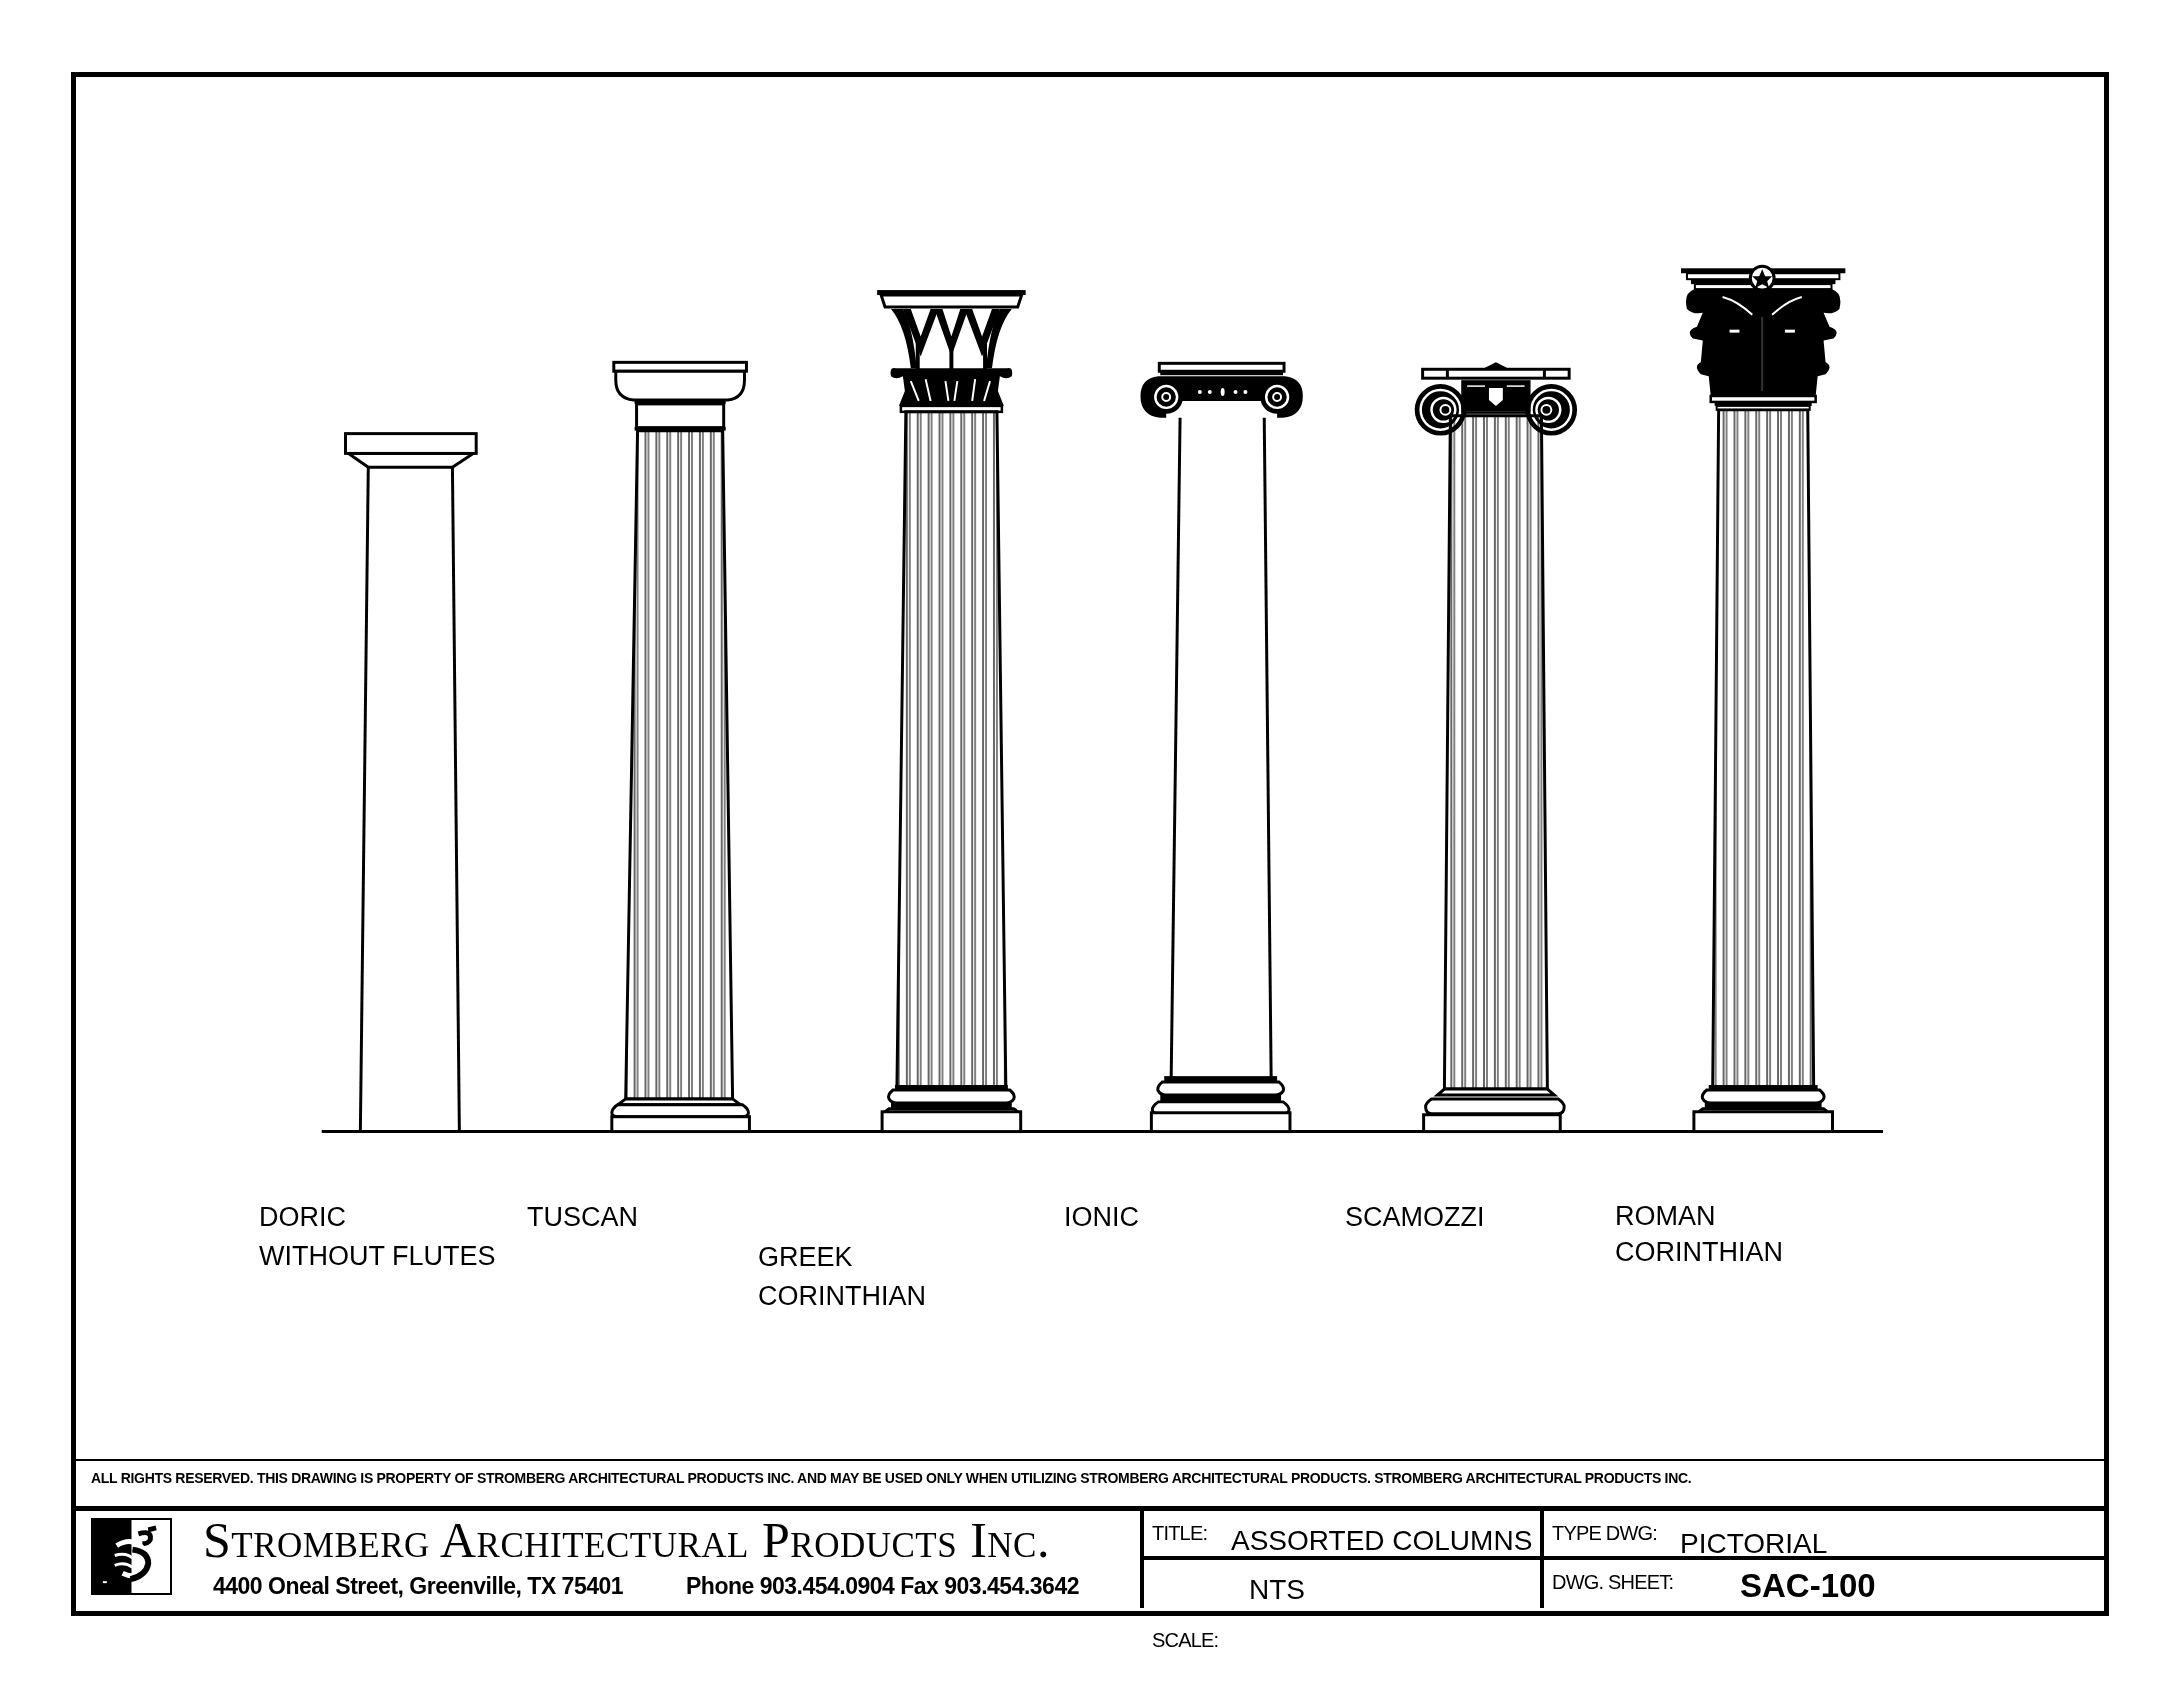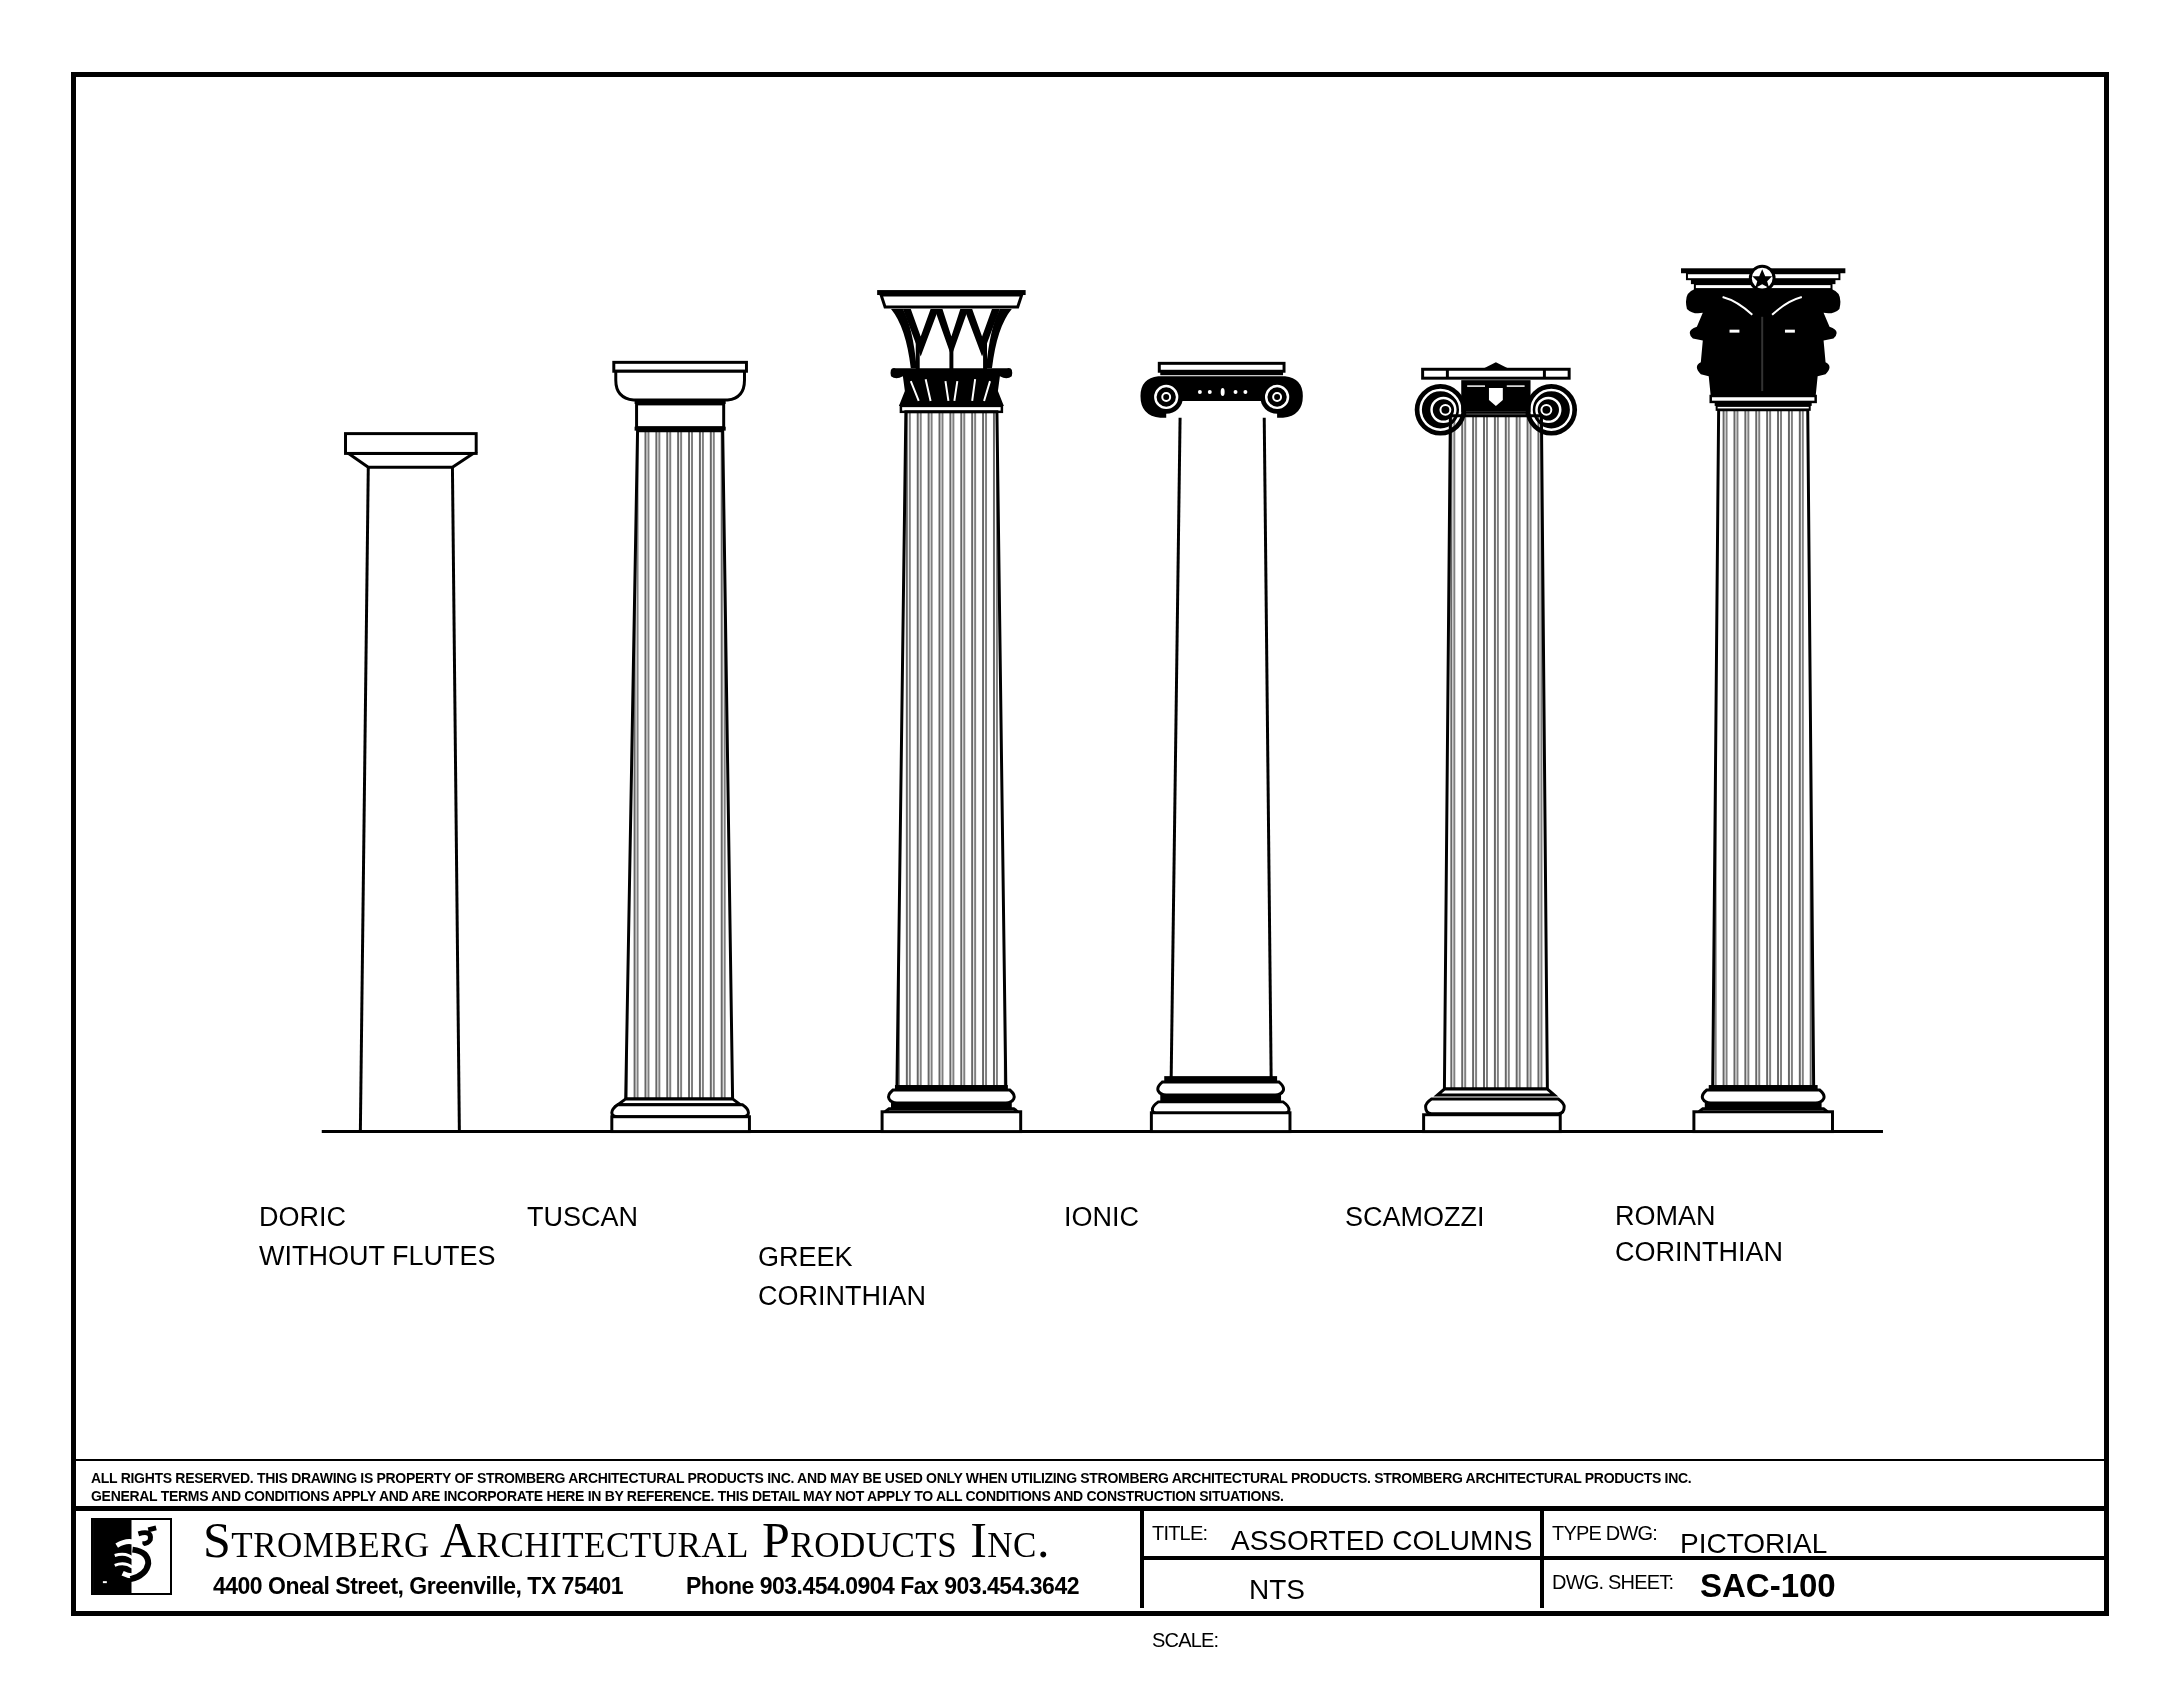--- a/index.html
+++ b/index.html
@@ -14,21 +14,21 @@
   .tb-top { position:absolute; left:76px; top:1506px; width:2028px; height:5px; background:#000; }
   .tb-vdiv1 { position:absolute; left:1140px; top:1509px; width:4px; height:99px; background:#000; }
   .tb-vdiv2 { position:absolute; left:1540px; top:1509px; width:4px; height:99px; background:#000; }
   .tb-hdiv { position:absolute; left:1140px; top:1556px; width:964px; height:4px; background:#000; }
   .logo { position:absolute; left:91px; top:1518px; width:81px; height:77px; border:2px solid #000; box-sizing:border-box; }
   .company-name { position:absolute; left:203px; top:1513px; font-family:"Liberation Serif", serif; font-size:50px; line-height:55px; letter-spacing:0.5px; white-space:nowrap; font-variant:small-caps; }
   .company-addr { position:absolute; left:213px; top:1572px; font-size:23px; line-height:28px; white-space:nowrap; font-weight:bold; letter-spacing:-0.5px; }
   .company-contact { position:absolute; left:686px; top:1572px; font-size:23px; line-height:28px; white-space:nowrap; font-weight:bold; letter-spacing:-0.5px; }
   .tb-label { position:absolute; font-size:20px; line-height:22px; white-space:nowrap; letter-spacing:-0.8px; }
   .tb-value { position:absolute; font-size:28px; line-height:32px; white-space:nowrap; }
-  .tb-value-bold { position:absolute; font-size:33px; line-height:36px; font-weight:bold; white-space:nowrap; }
+  .tb-value-bold { position:absolute; font-size:33px; line-height:36px; font-weight:bold; white-space:nowrap;margin-left:40px; }
 </style>
 </head>
 <body>
 
 <div class="sheet-border"></div>
 
 <svg class="drawing" viewBox="0 0 2200 1700" xmlns="http://www.w3.org/2000/svg">
   <defs>
 
     <pattern id="flutes" patternUnits="userSpaceOnUse" width="11" height="10">
@@ -179,21 +179,20 @@
   <span>SCAMOZZI</span>
 </div>
 <div class="col-label" style="left:1615px; top:1198px; line-height:36px;">
   <span>ROMAN</span>
   <span>CORINTHIAN</span>
 </div>
 
 <div class="thin-rule"></div>
 <div class="disclaimer">
   <span>ALL RIGHTS RESERVED. THIS DRAWING IS PROPERTY OF STROMBERG ARCHITECTURAL PRODUCTS INC. AND MAY BE USED ONLY WHEN UTILIZING STROMBERG ARCHITECTURAL PRODUCTS.  STROMBERG ARCHITECTURAL PRODUCTS INC.</span>
-  <span>GENERAL TERMS AND CONDITIONS APPLY AND ARE INCORPORATE HERE IN BY REFERENCE.  THIS DETAIL MAY NOT APPLY TO ALL CONDITIONS AND CONSTRUCTION SITUATIONS.</span>
 </div>
 
 <div class="tb-top"></div>
 <div class="tb-vdiv1"></div>
 <div class="tb-vdiv2"></div>
 <div class="tb-hdiv"></div>
 
 <div class="logo">
   <svg width="77" height="73" viewBox="0 0 78 74" xmlns="http://www.w3.org/2000/svg">
     <rect x="0" y="0" width="39" height="74" fill="#000"></rect>

